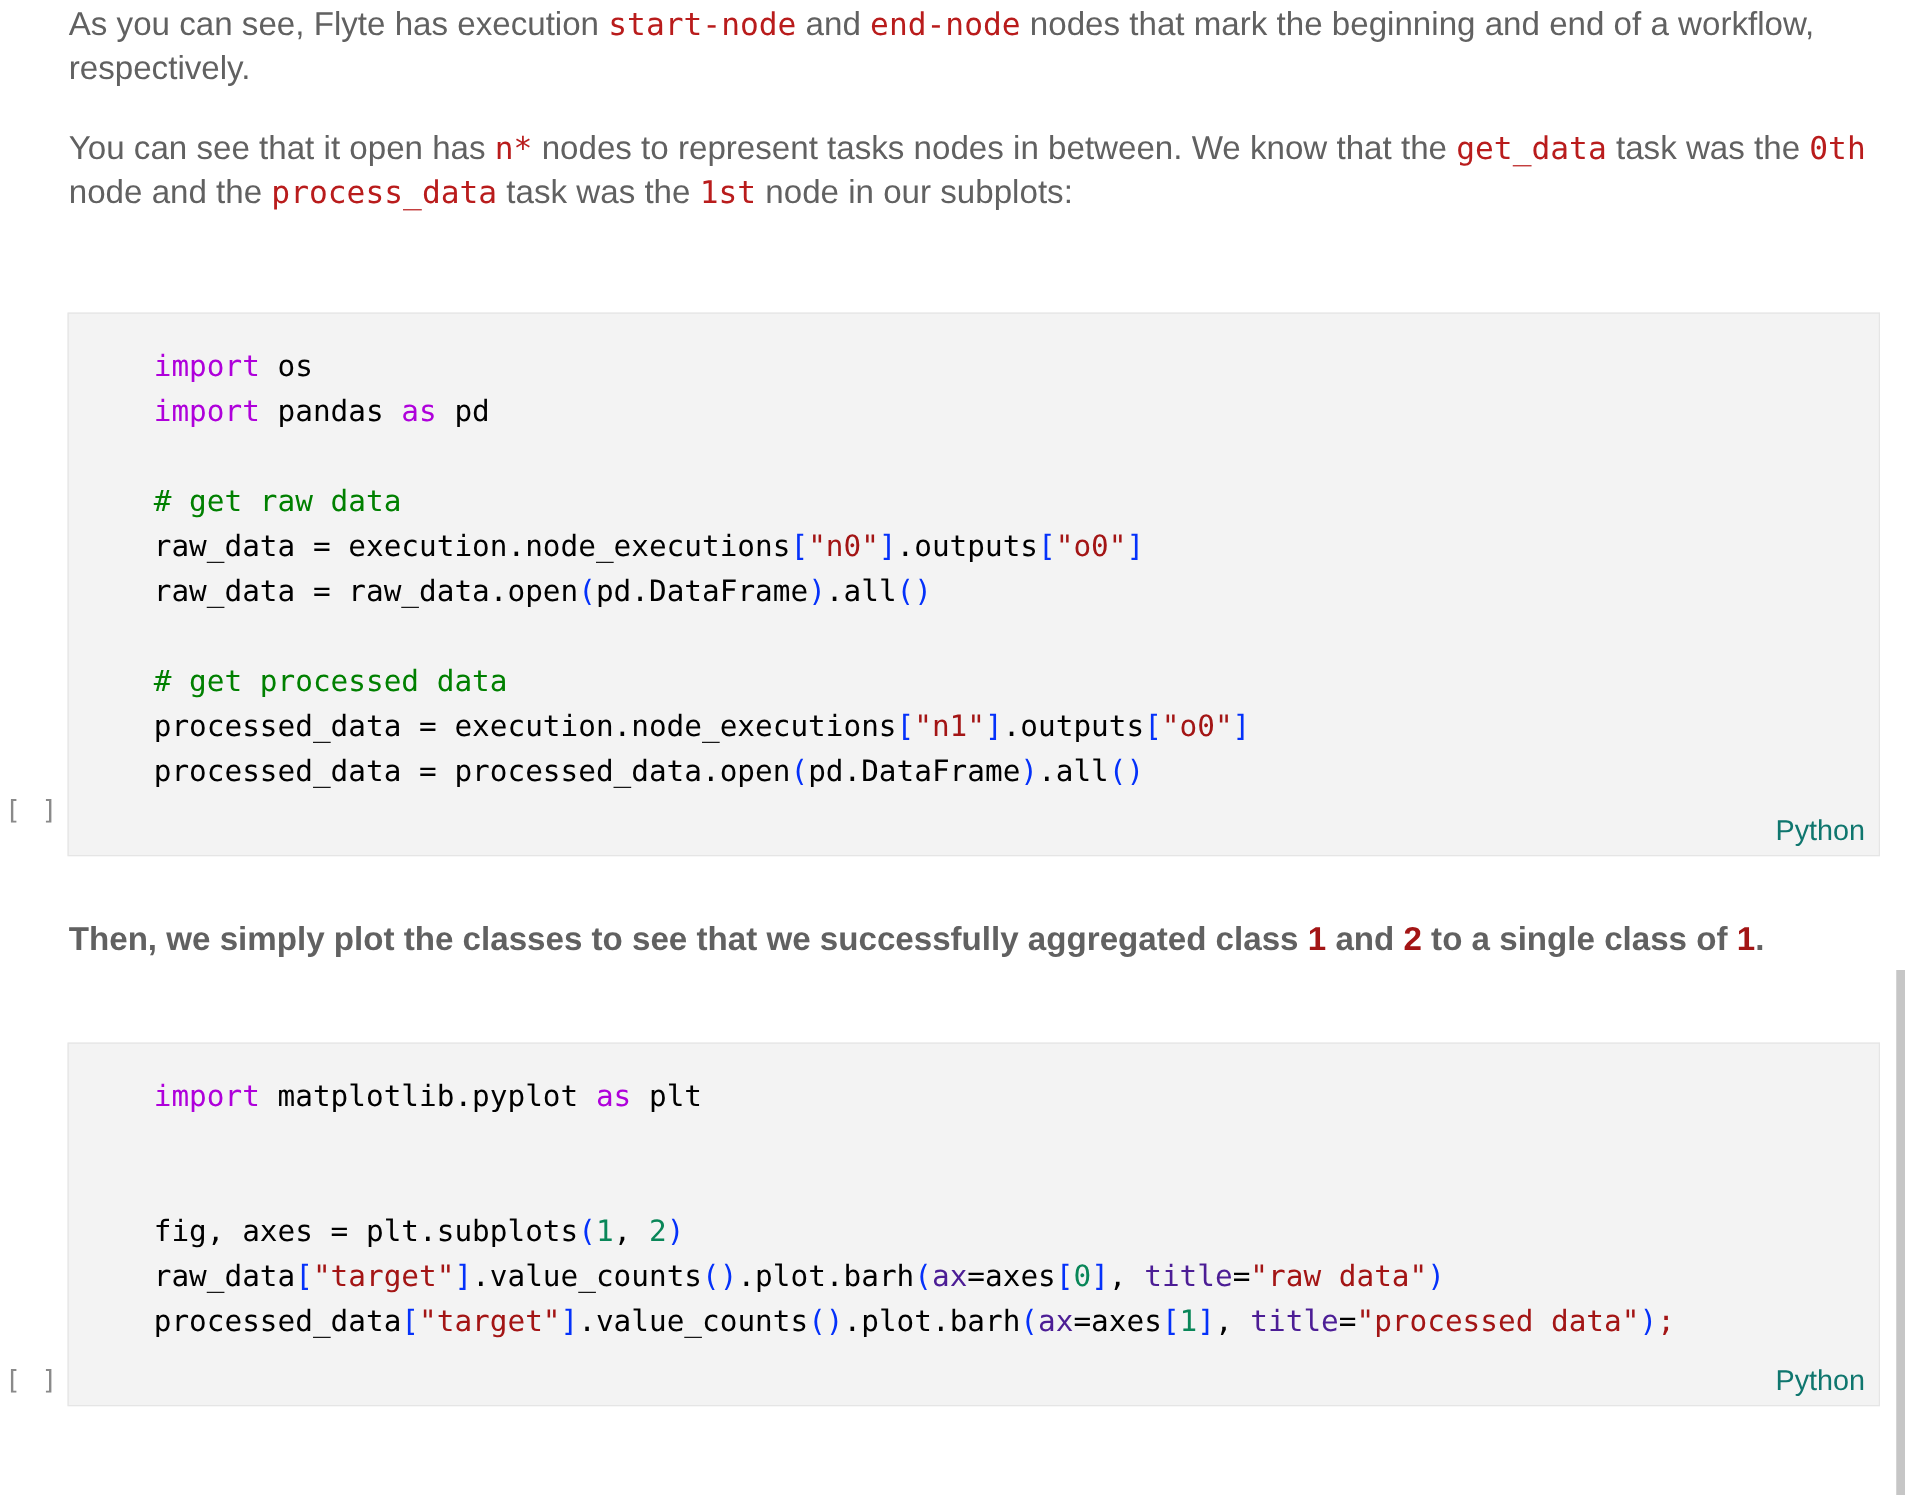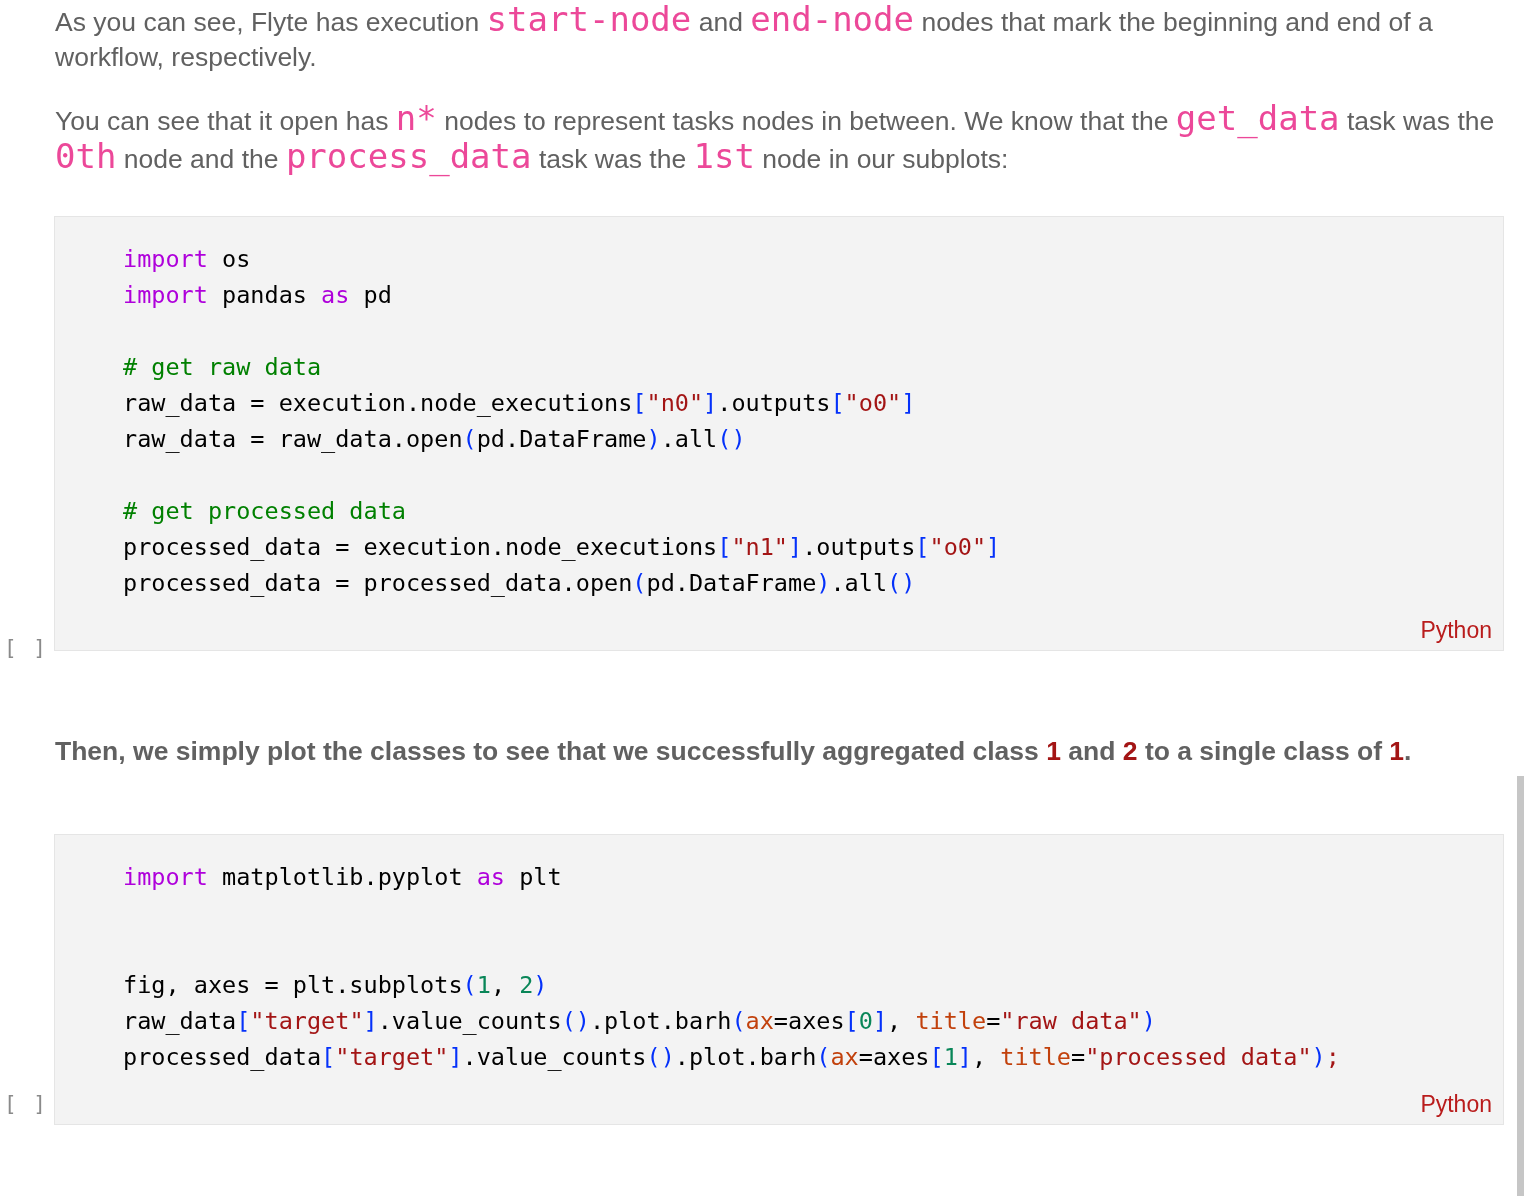--- a/index.html
+++ b/index.html
@@ -4,62 +4,62 @@
 <style>
   html, body { margin: 0; padding: 0; background: #ffffff; }
   body { width: 1524px; height: 1196px; position: relative; overflow: hidden; }
   .md {
     position: absolute; left: 55px; width: 1460px;
     font-family: "Liberation Sans", sans-serif; font-size: 26.5px; line-height: 35px;
     color: #616161;
   }
   .md p { margin: 0; }
   .md code {
-    font-family: "DejaVu Sans Mono", monospace; font-size: 34px; color: #ec4899; text-align: center;
+    font-family: "DejaVu Sans Mono", monospace; font-size: 25px; color: #b91c1c; text-align: center;
   }
   .md .red { color: #a31515; }
   .cell {
     position: absolute; left: 54px; width: 1450px;
     background: #f3f3f3; border: 1px solid #e5e5e5; box-sizing: border-box;
   }
   .code {
     position: absolute; left: 68px; margin: 0;
     font-family: "DejaVu Sans Mono", monospace; font-size: 23.5px; line-height: 36px;
     color: #000000; white-space: pre;
   }
   .lang {
     position: absolute; right: 11px; font-family: "Liberation Sans", sans-serif;
-    font-size: 23px; color: #b91c1c;
+    font-size: 23px; color: #0f766e;
   }
   .exec {
     position: absolute; left: 4px; font-family: "DejaVu Sans Mono", monospace;
     font-size: 21px; color: #8a8a8a; letter-spacing: 2px;
   }
   .kw { color: #af00db; }
   .cm { color: #008000; }
   .st { color: #a31515; }
   .br { color: #0431fa; }
   .nm { color: #098658; }
-  .pa { color: #c2410c; }
+  .pa { color: #4c1d95; }
   .scrollbar {
     position: absolute; left: 1517px; top: 776px; width: 7px; height: 420px; background: #c6c6c6;
   }
 </style>
 </head>
 <body>
 
 <div class="md" style="top:2px;">
   <p><span>As you can see, Flyte has execution </span><code>start-node</code><span> and </span><code>end-node</code><span> nodes that mark the beginning and end of a workflow, respectively.</span></p>
 </div>
 
 <div class="md" style="top:101px;">
   <p><span>You can see that it open has </span><code>n*</code><span> nodes to represent tasks nodes in between. We know that the </span><code>get_data</code><span> task was the </span><code>0th</code><span> node and the </span><code>process_data</code><span> task was the </span><code>1st</code><span> node in our subplots:</span></p>
 </div>
 
-<div class="cell" style="top:216px; height:435px;">
+<div class="cell" style="top:250px; height:435px;">
   <pre class="code" style="top:24px;"><span><span class="kw">import</span><span> os</span></span>
 <span><span class="kw">import</span><span> pandas </span><span class="kw">as</span><span> pd</span></span>
 
 <span class="cm"># get raw data</span>
 <span><span>raw_data = execution.node_executions</span><span class="br">[</span><span class="st">"n0"</span><span class="br">]</span><span>.outputs</span><span class="br">[</span><span class="st">"o0"</span><span class="br">]</span></span>
 <span><span>raw_data = raw_data.open</span><span class="br">(</span><span>pd.DataFrame</span><span class="br">)</span><span>.all</span><span class="br">()</span></span>
 
 <span class="cm"># get processed data</span>
 <span><span>processed_data = execution.node_executions</span><span class="br">[</span><span class="st">"n1"</span><span class="br">]</span><span>.outputs</span><span class="br">[</span><span class="st">"o0"</span><span class="br">]</span></span>
 <span><span>processed_data = processed_data.open</span><span class="br">(</span><span>pd.DataFrame</span><span class="br">)</span><span>.all</span><span class="br">()</span></span></pre>

